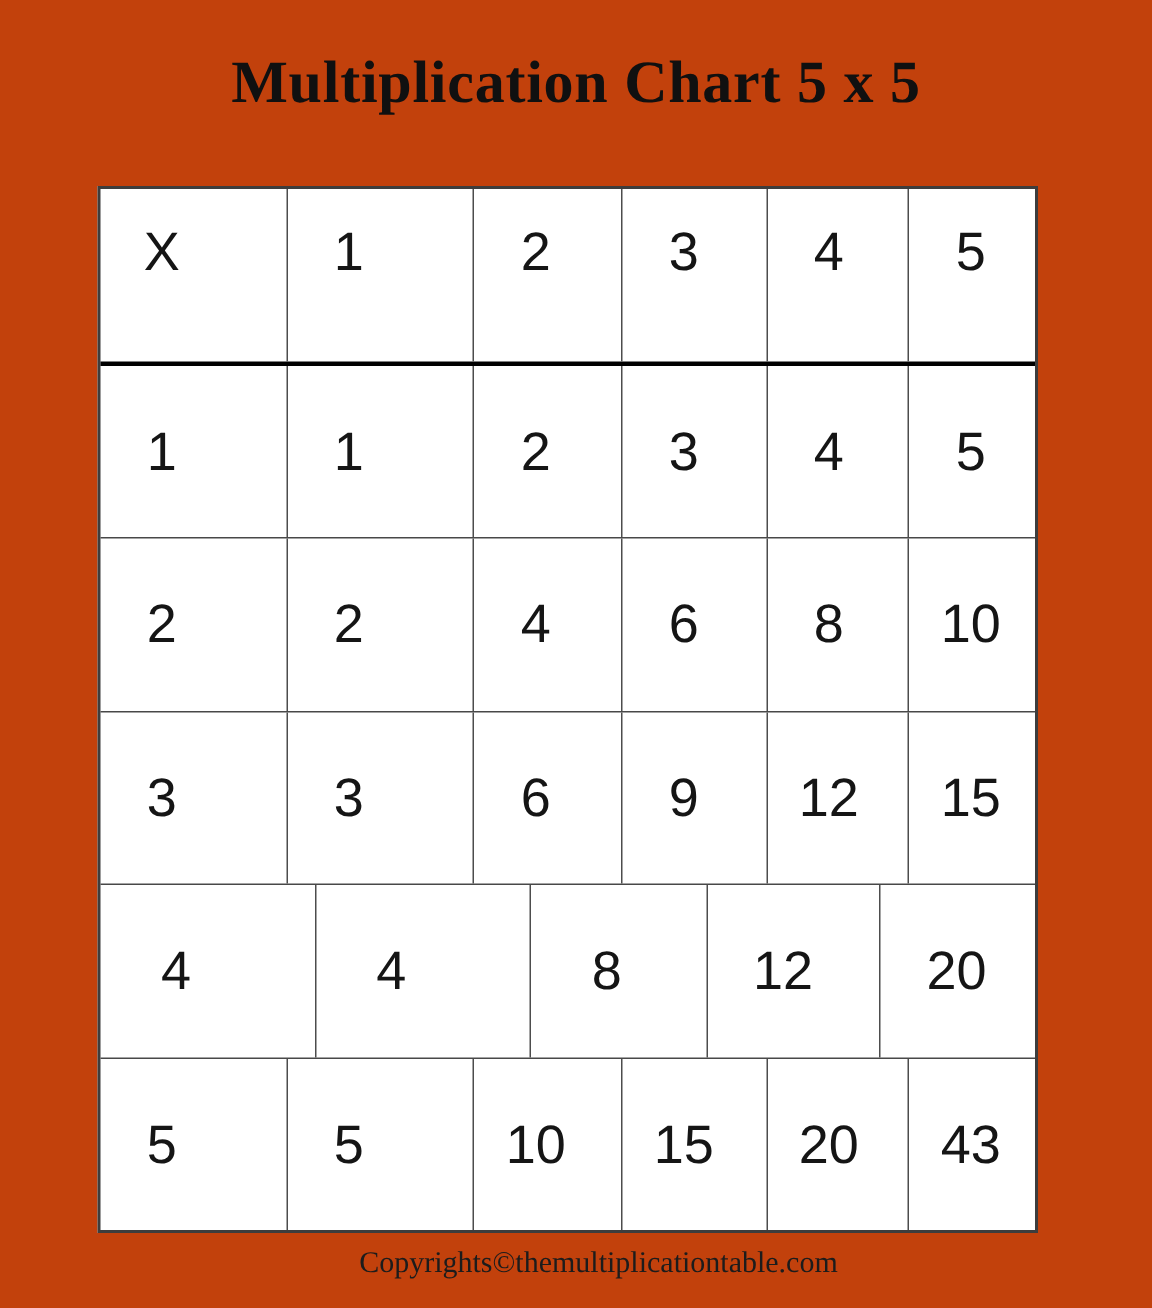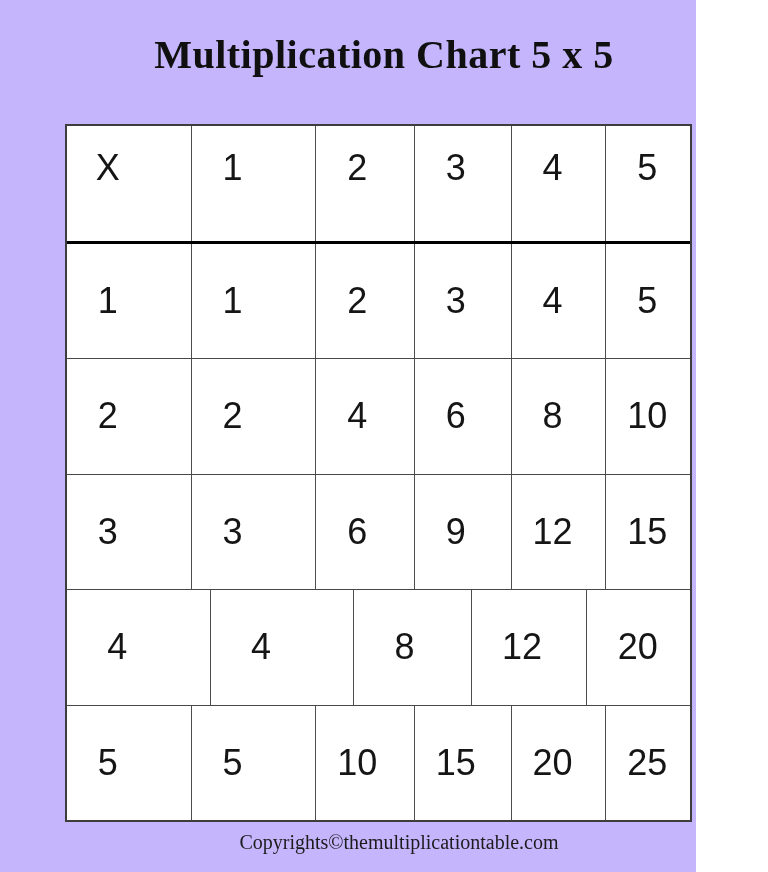--- a/index.html
+++ b/index.html
@@ -9,23 +9,23 @@
   }
   body {
     width: 768px;
     height: 872px;
     font-family: "Liberation Sans", sans-serif;
     color: #161616;
     overflow: hidden;
   }
   .sheet {
     position: relative;
-    width: 696px;
+    width: 768px;
     height: 872px;
-    background: #c4b5fd;
+    background: #c2410c;
   }
   .title {
     position: absolute;
     top: 33px;
     left: 0;
     width: 768px;
     margin: 0;
     text-align: center;
     font-family: "Liberation Serif", "DejaVu Serif", serif;
     font-weight: 700;
@@ -144,20 +144,20 @@
       <div class="cell c3">12</div>
       <div class="cell c5">20</div>
     </div>
 
     <div class="row data">
       <div class="cell c0">5</div>
       <div class="cell c1">5</div>
       <div class="cell c2">10</div>
       <div class="cell c3">15</div>
       <div class="cell c4">20</div>
-      <div class="cell c5">25</div>
+      <div class="cell c5">43</div>
     </div>
 
   </div>
 
   <footer class="footer">Copyrights©themultiplicationtable.com</footer>
 
 </main>
 
 </body></html>

